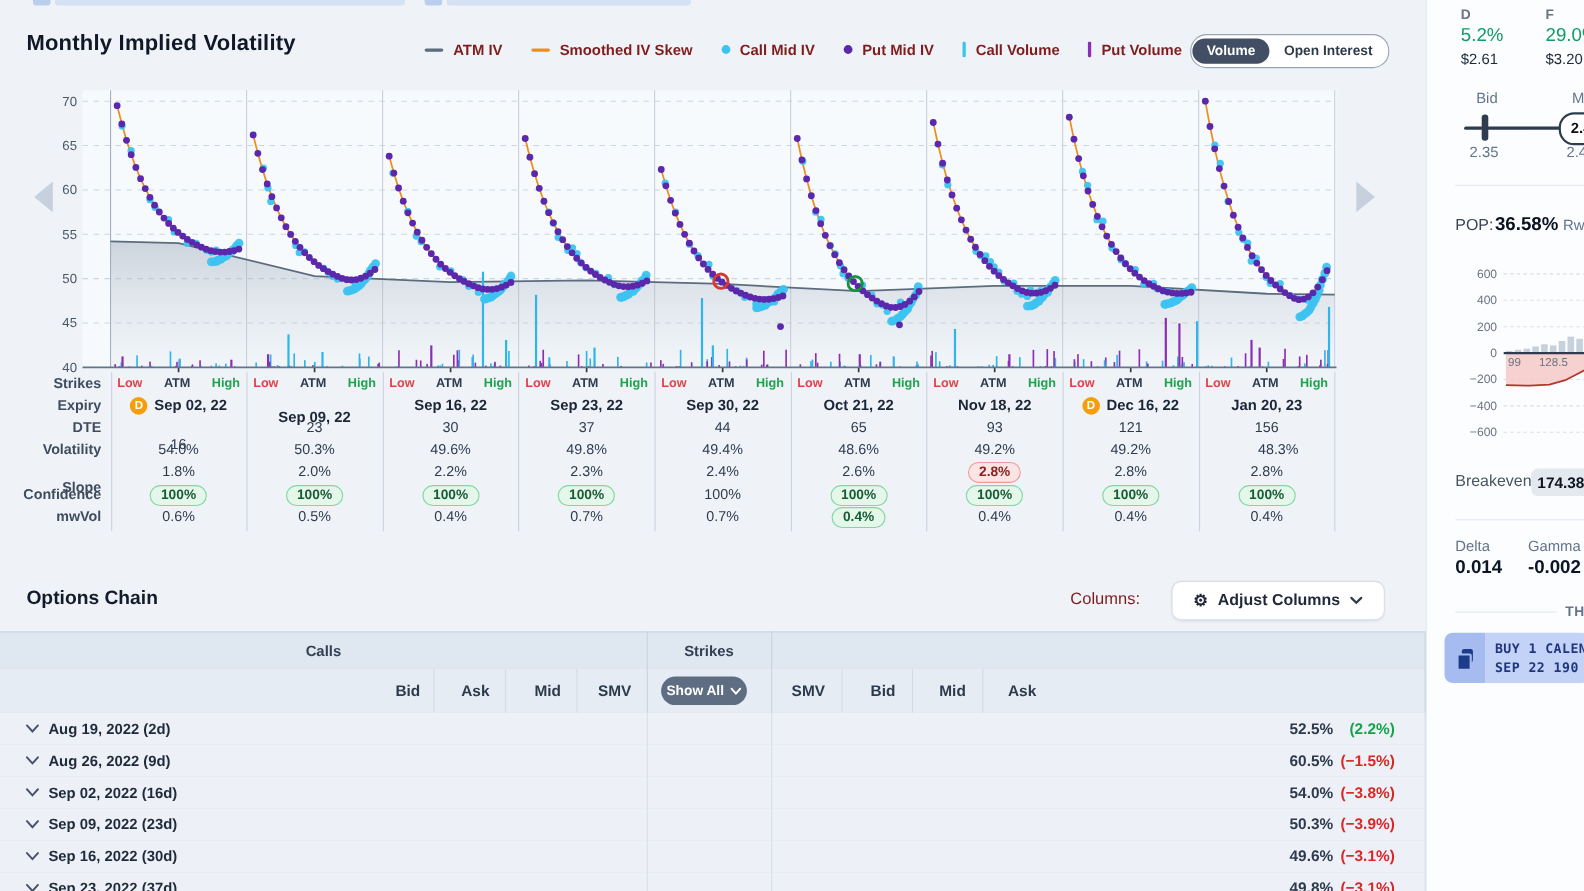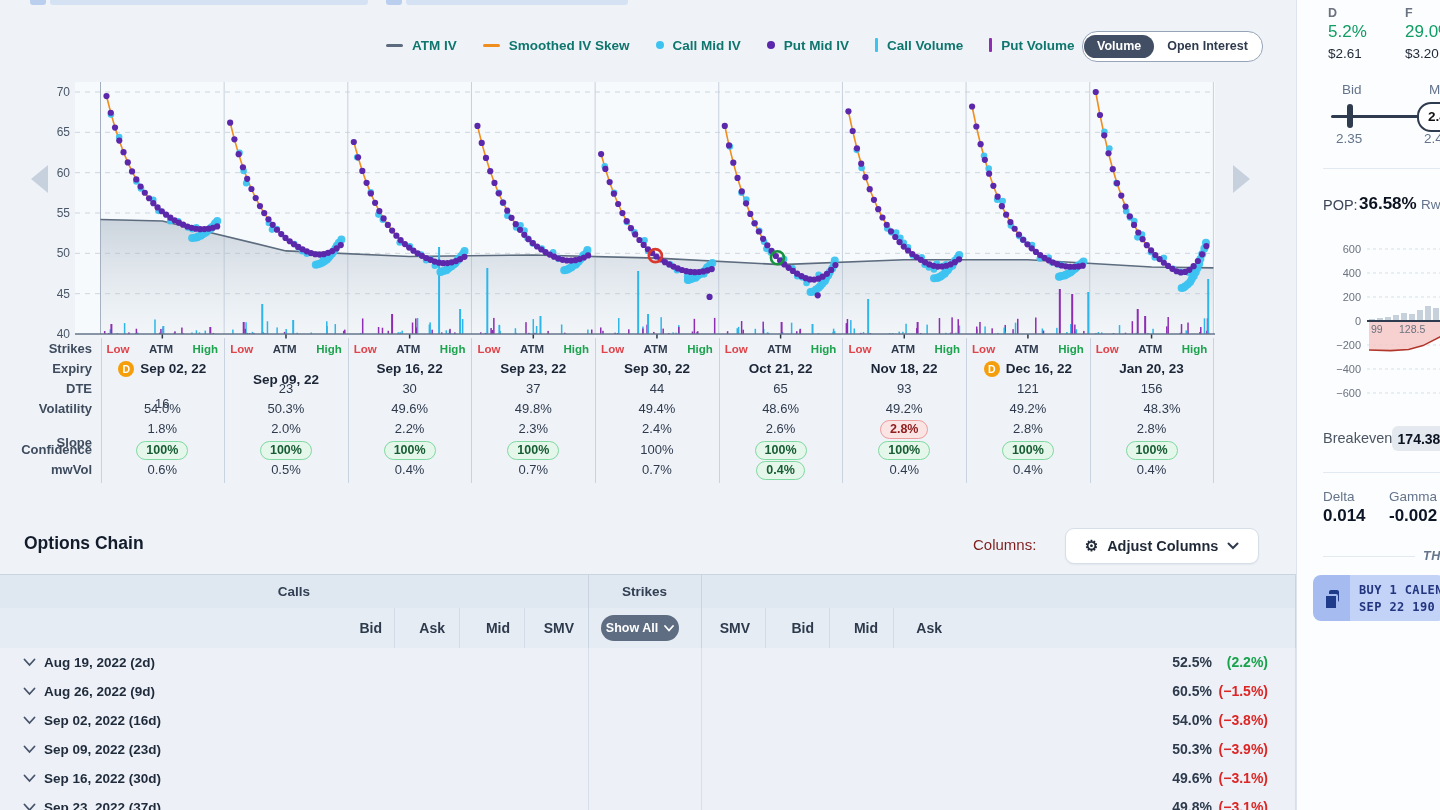--- a/index.html
+++ b/index.html
@@ -5,21 +5,21 @@
   html,body{margin:0;padding:0;background:#dfe5ec;}
   #app{position:relative;width:1440px;height:810px;background:#eff3f8;overflow:hidden;
        font-family:"Liberation Sans",sans-serif;color:#2f3b4d;}
   .abs{position:absolute;}
   
   .tb{position:absolute;top:0;height:5px;background:#d4e2f4;border-radius:0 0 3px 3px;}
   .tb.sq{background:#b9cfed;}
   
   #iv-title{left:24px;top:28px;font-size:20px;font-weight:700;color:#101828;letter-spacing:.2px;}
   #legend{left:386px;top:36px;display:flex;gap:26px;align-items:center;height:18px;}
-  .lgi{display:flex;align-items:center;gap:9px;font-size:13.5px;font-weight:600;color:#0f766e;white-space:nowrap;}
+  .lgi{display:flex;align-items:center;gap:9px;font-size:13.5px;font-weight:600;color:#7f1d1d;white-space:nowrap;}
   .mk-dash{width:17px;height:3px;border-radius:2px;}
   .mk-dot{width:8px;height:8px;border-radius:50%;}
   .mk-bar{width:3px;height:14px;border-radius:1px;}
   
   #toggle{left:1082px;top:31px;height:27px;border:1px solid #97a4b8;border-radius:15px;background:#fff;
           display:flex;align-items:center;padding:1px;}
   .tg{font-size:12.5px;font-weight:700;padding:0 13px;height:23px;line-height:23px;border-radius:12px;color:#2f3b4d;cursor:pointer;}
   .tg.sel{background:#414e63;color:#fff;}
   
   .nav{width:0;height:0;border-top:14px solid transparent;border-bottom:14px solid transparent;}
@@ -86,20 +86,21 @@
 </head>
 <body>
 
 <div id="app">
 
   <div class="tb sq" style="left:30px;width:16px;"></div>
   <div class="tb" style="left:50px;width:318px;"></div>
   <div class="tb sq" style="left:386px;width:16px;"></div>
   <div class="tb" style="left:406px;width:222px;"></div>
 
+  <div id="iv-title" class="abs">Monthly Implied Volatility</div>
   <div id="legend" class="abs">
       <div class="lgi">
         <div class="mk-dash" style="background: rgb(92, 107, 126);"></div>
         <div>ATM IV</div>
       </div>
       <div class="lgi">
         <div class="mk-dash" style="background: rgb(239, 141, 29);"></div>
         <div>Smoothed IV Skew</div>
       </div>
       <div class="lgi">
@@ -1179,21 +1180,21 @@
     <div id="bk-pill" class="sb">174.38</div>
 
     <div class="sb-div" style="left:26px;top:472px;width:118px;"></div>
 
     <div class="sb greek-lab" style="left:26px;top:489px;">Delta</div>
     <div class="sb greek-lab" style="left:92px;top:489px;">Gamma</div>
     <div class="sb greek-val" style="left:26px;top:506px;">0.014</div>
     <div class="sb greek-val" style="left:92px;top:506px;">-0.002</div>
 
     <div class="sb-div" style="left:26px;top:556px;width:92px;"></div>
-    <div class="sb" style="left:126px;top:549px;font-size:12.5px;font-weight:600;color:#64748b;letter-spacing:.5px;font-style:italic;">TH</div>
+    <div class="sb" style="left:126px;top:549px;font-size:12.5px;font-weight:600;color:#64748b;letter-spacing:.5px;">TH</div>
 
     <div id="trade-box" class="sb">
       <div id="trade-icon-cell">
         <div class="copyic">
             <div class="b1"></div>
             <div class="b2"></div>
           </div>
       </div>
       <div id="trade-body">
         <div class="trade-line">BUY 1 CALEN</div>

